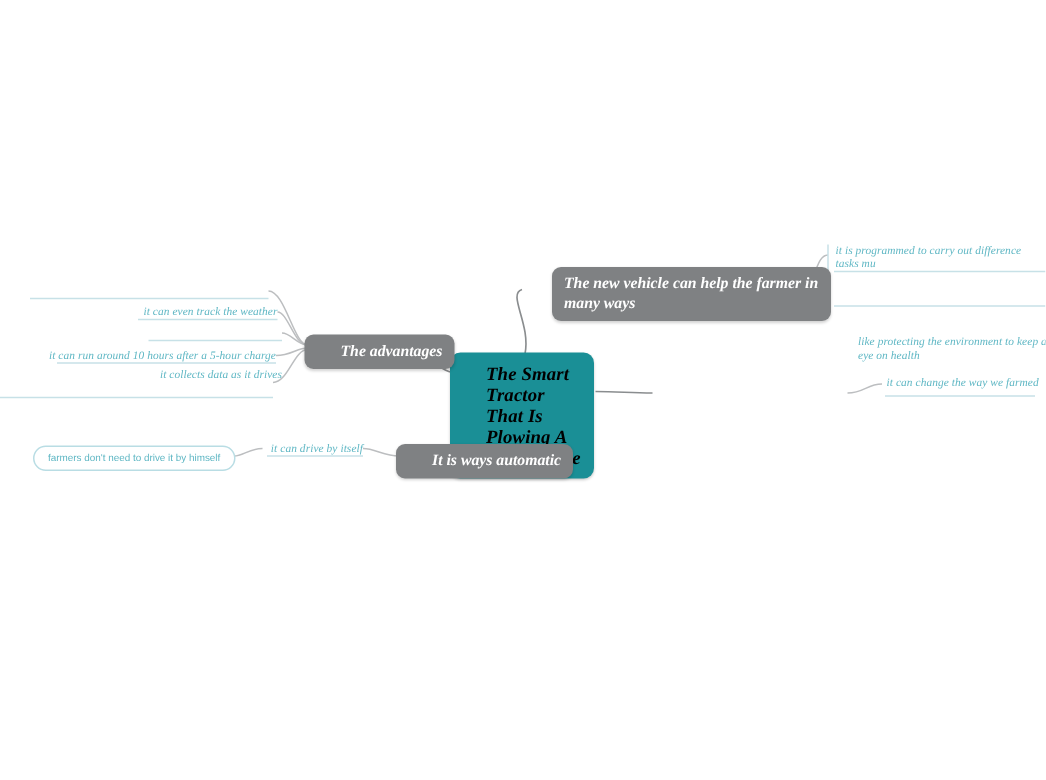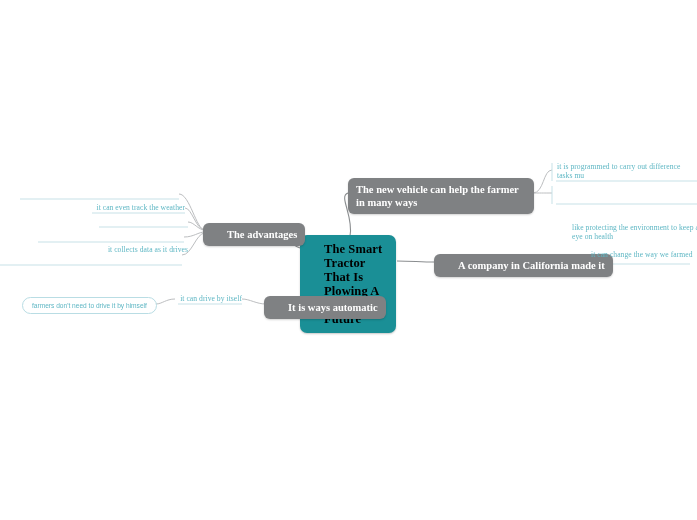--- a/index.html
+++ b/index.html
@@ -6,21 +6,21 @@
   body{
     width:697px;height:520px;
     background:#ffffff;
     font-family:"Liberation Serif", serif;
     overflow:hidden;
   }
   #canvas{position:relative;width:697px;height:520px;}
   svg#wires{position:absolute;left:0;top:0;width:697px;height:520px;}
 
   
-  .node{position:absolute;box-sizing:border-box;}
+  .node{position:absolute;box-sizing:border-box;font-style:italic;}
 
   .central{
     background:#1a8f96;
     color:#000000;
     border-radius:7px;
     font-family:"Liberation Serif", serif;
     font-weight:bold;
     font-size:12.5px;
     line-height:14px;
     padding:7px 8px 7px 24px;
@@ -124,37 +124,37 @@
   </div>
 
   <div class="node grey one-line" style="left:203px;top:223px;">
     <span>The advantages</span>
   </div>
 
   <div class="node grey one-line" style="left:264px;top:296px;">
     <span>It is ways automatic</span>
   </div>
 
-  <div class="node grey" style="left:348px;top:178px;width:186px;">
+  <div class="node grey" style="left:368px;top:178px;width:186px;">
     <span>The new vehicle can help the farmer in many ways</span>
   </div>
 
-  <div class="node grey one-line" style="left:434px;top:254px;">
-    <span>A company in California made it</span>
-  </div>
 
 
   <div class="node leaf left-align-right" style="left:60px;top:203px;width:125px;">
     <span>it can even track the weather</span>
   </div>
 
   <div class="node leaf left-align-right" style="left:70px;top:217px;width:118px;margin-top:28px;">
     <span>it collects  data as it drives</span>
   </div>
 
+  <div class="node leaf left-align-right" style="left:28px;top:232px;width:156px;">
+    <span>it can run around 10 hours after a 5-hour charge</span>
+  </div>
 
 
   <div class="node leaf left-align-right" style="left:178px;top:294px;width:64px;">
     <span>it can drive by itself</span>
   </div>
 
   <div class="bubble" style="left:22px;top:297px;">
     <span>farmers don't  need to drive it by himself</span>
   </div>
 

